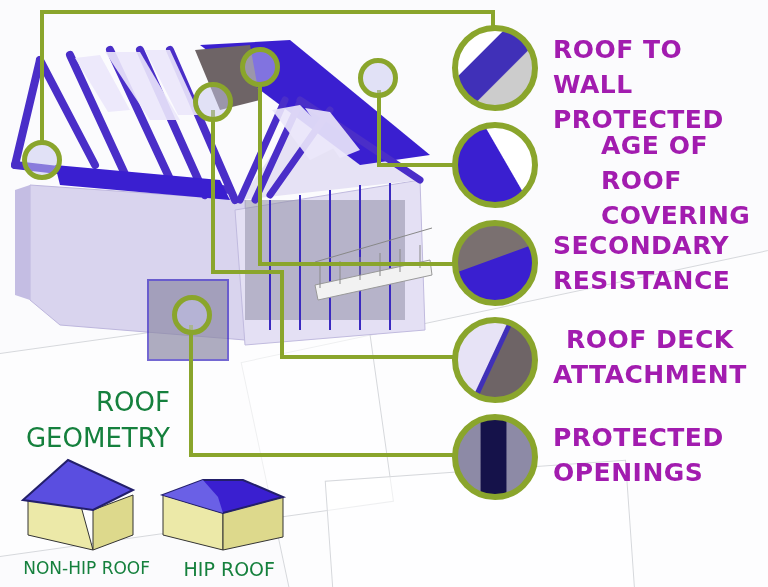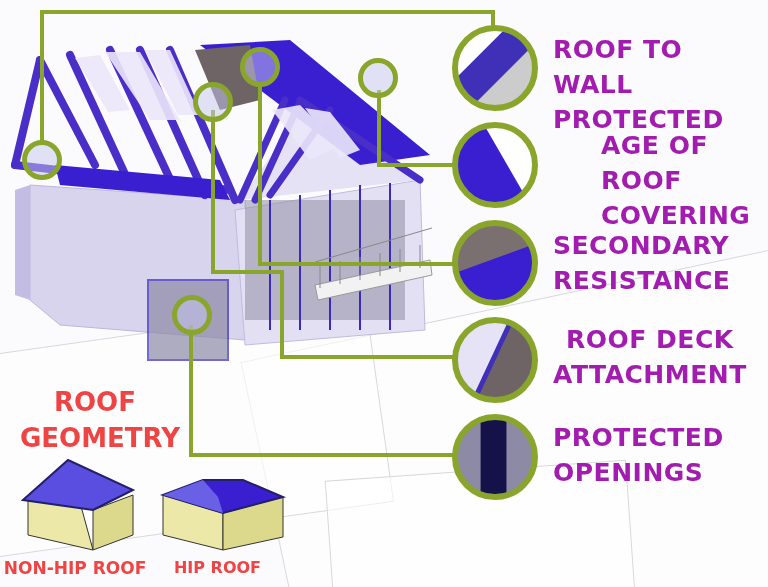--- a/index.html
+++ b/index.html
@@ -2,21 +2,21 @@
 <html><head>
 <meta charset="utf-8">
 <style>
   html,body{margin:0;padding:0;}
   body{width:768px;height:587px;position:relative;overflow:hidden;background:#fbfbfd;font-family:"DejaVu Sans","Liberation Sans",sans-serif;}
   .bp{position:absolute;border:1px solid #d6d8dc;background:rgba(255,255,255,0.6);}
   .lbl{position:absolute;color:#a21caf;font-weight:bold;font-size:25px;line-height:35px;letter-spacing:0.5px;}
   .circ{position:absolute;width:86px;height:86px;border-radius:50%;border:6px solid #8aa52c;box-sizing:border-box;overflow:hidden;background:#fff;}
   .hot{position:absolute;width:40px;height:40px;border-radius:50%;border:5px solid #8aa52c;box-sizing:border-box;background:rgba(200,200,240,0.5);}
   .ln{position:absolute;background:#8aa52c;}
-  .geo{position:absolute;color:#ef4444;font-weight:bold;text-align:center;}
+  .geo{position:absolute;color:#15803d;font-weight:normal;text-align:right;}
 </style>
 </head>
 <body>
 
 <div class="bp" style="left:270px;top:300px;width:560px;height:340px;transform:rotate(-12deg);"></div>
 <div class="bp" style="left:-40px;top:330px;width:420px;height:200px;transform:rotate(-8deg);"></div>
 <div class="bp" style="left:330px;top:470px;width:300px;height:160px;transform:rotate(-4deg);"></div>
 
 <svg style="position:absolute;left:0;top:0" width="460" height="380" viewBox="0 0 460 380">
 
@@ -146,13 +146,13 @@
   <polygon points="5,45 50,5 115,35 75,55" fill="#5a4ee0" stroke="#231f6b" stroke-width="2"></polygon>
 </svg>
 <svg style="position:absolute;left:158px;top:475px" width="130" height="80" viewBox="0 0 130 80">
   <polygon points="5,20 65,38 65,75 5,60" fill="#ece9a8" stroke="#333"></polygon>
   <polygon points="65,38 125,22 125,62 65,75" fill="#ddd98c" stroke="#333"></polygon>
   <polygon points="5,20 45,5 85,5 125,22 65,38" fill="#3a1fd0" stroke="#231f6b" stroke-width="2"></polygon>
   <polygon points="5,20 45,5 60,22 65,38" fill="#6a60e6"></polygon>
 </svg>
 
 <div class="geo" style="left:0px;top:558px;width:150px;font-size:17px;">NON-HIP ROOF</div>
-<div class="geo" style="left:160px;top:558px;width:115px;font-size:16px;">HIP ROOF</div>
+<div class="geo" style="left:160px;top:558px;width:115px;font-size:19px;">HIP ROOF</div>
 
 </body></html>

